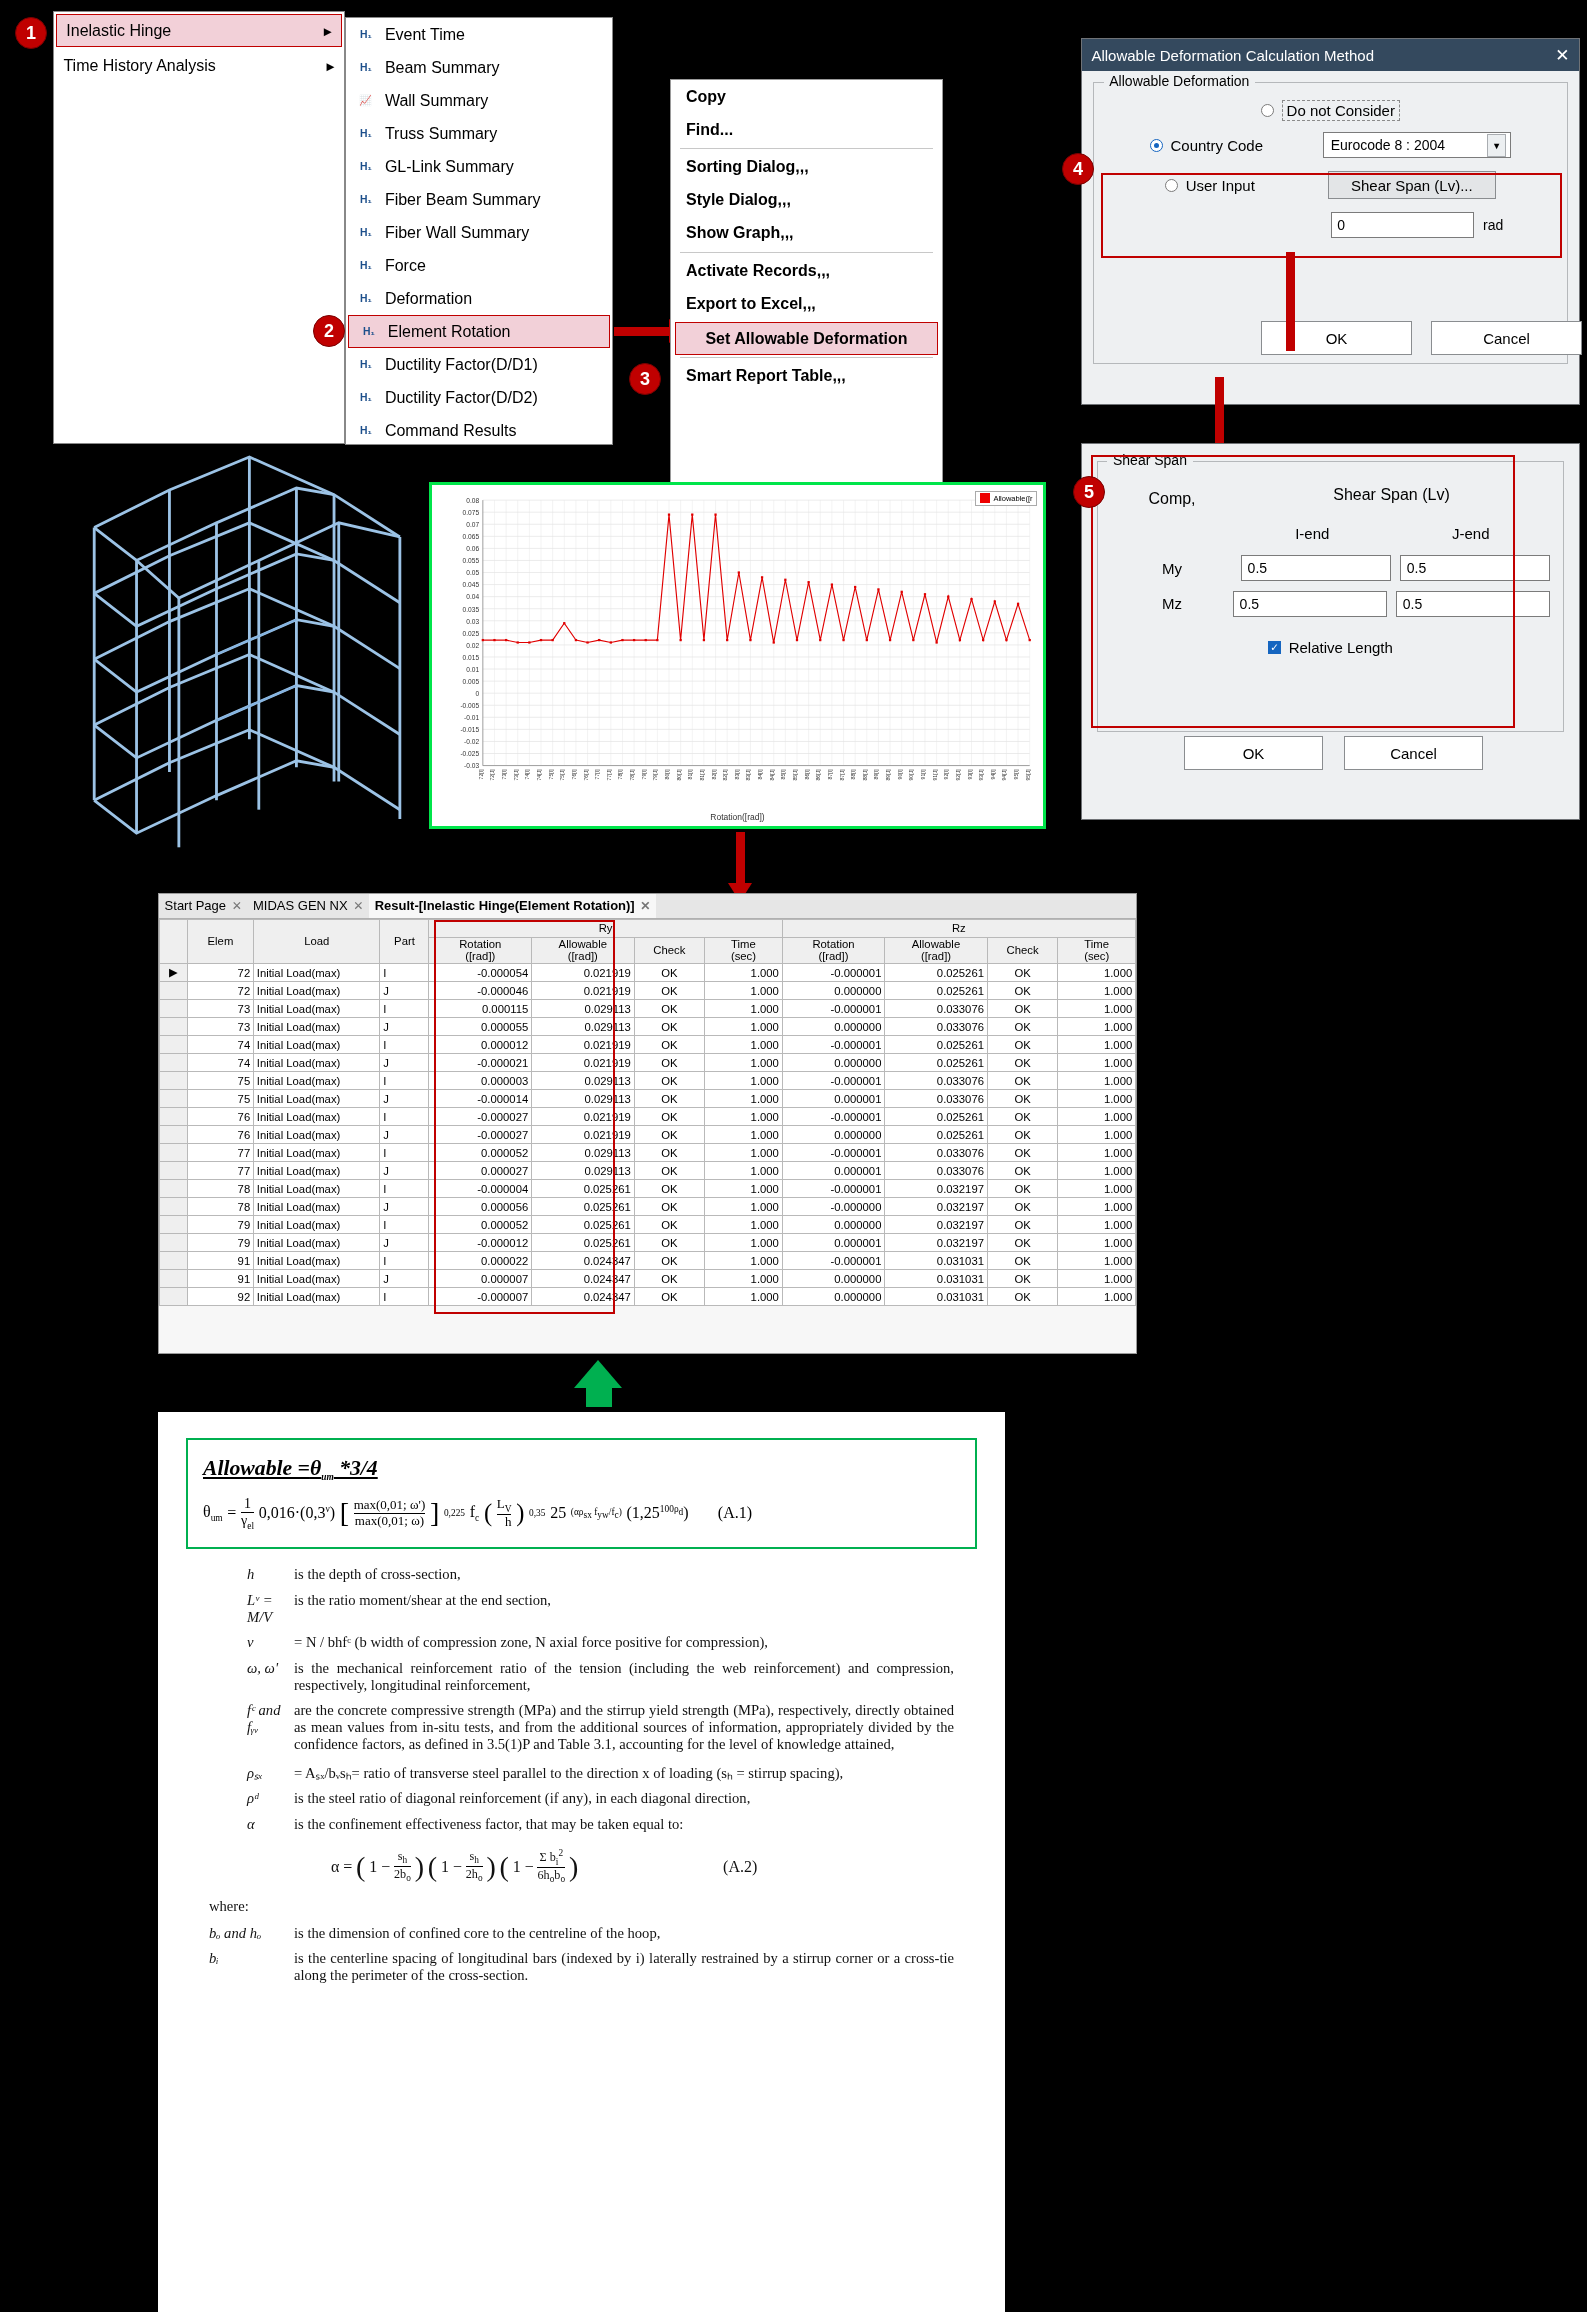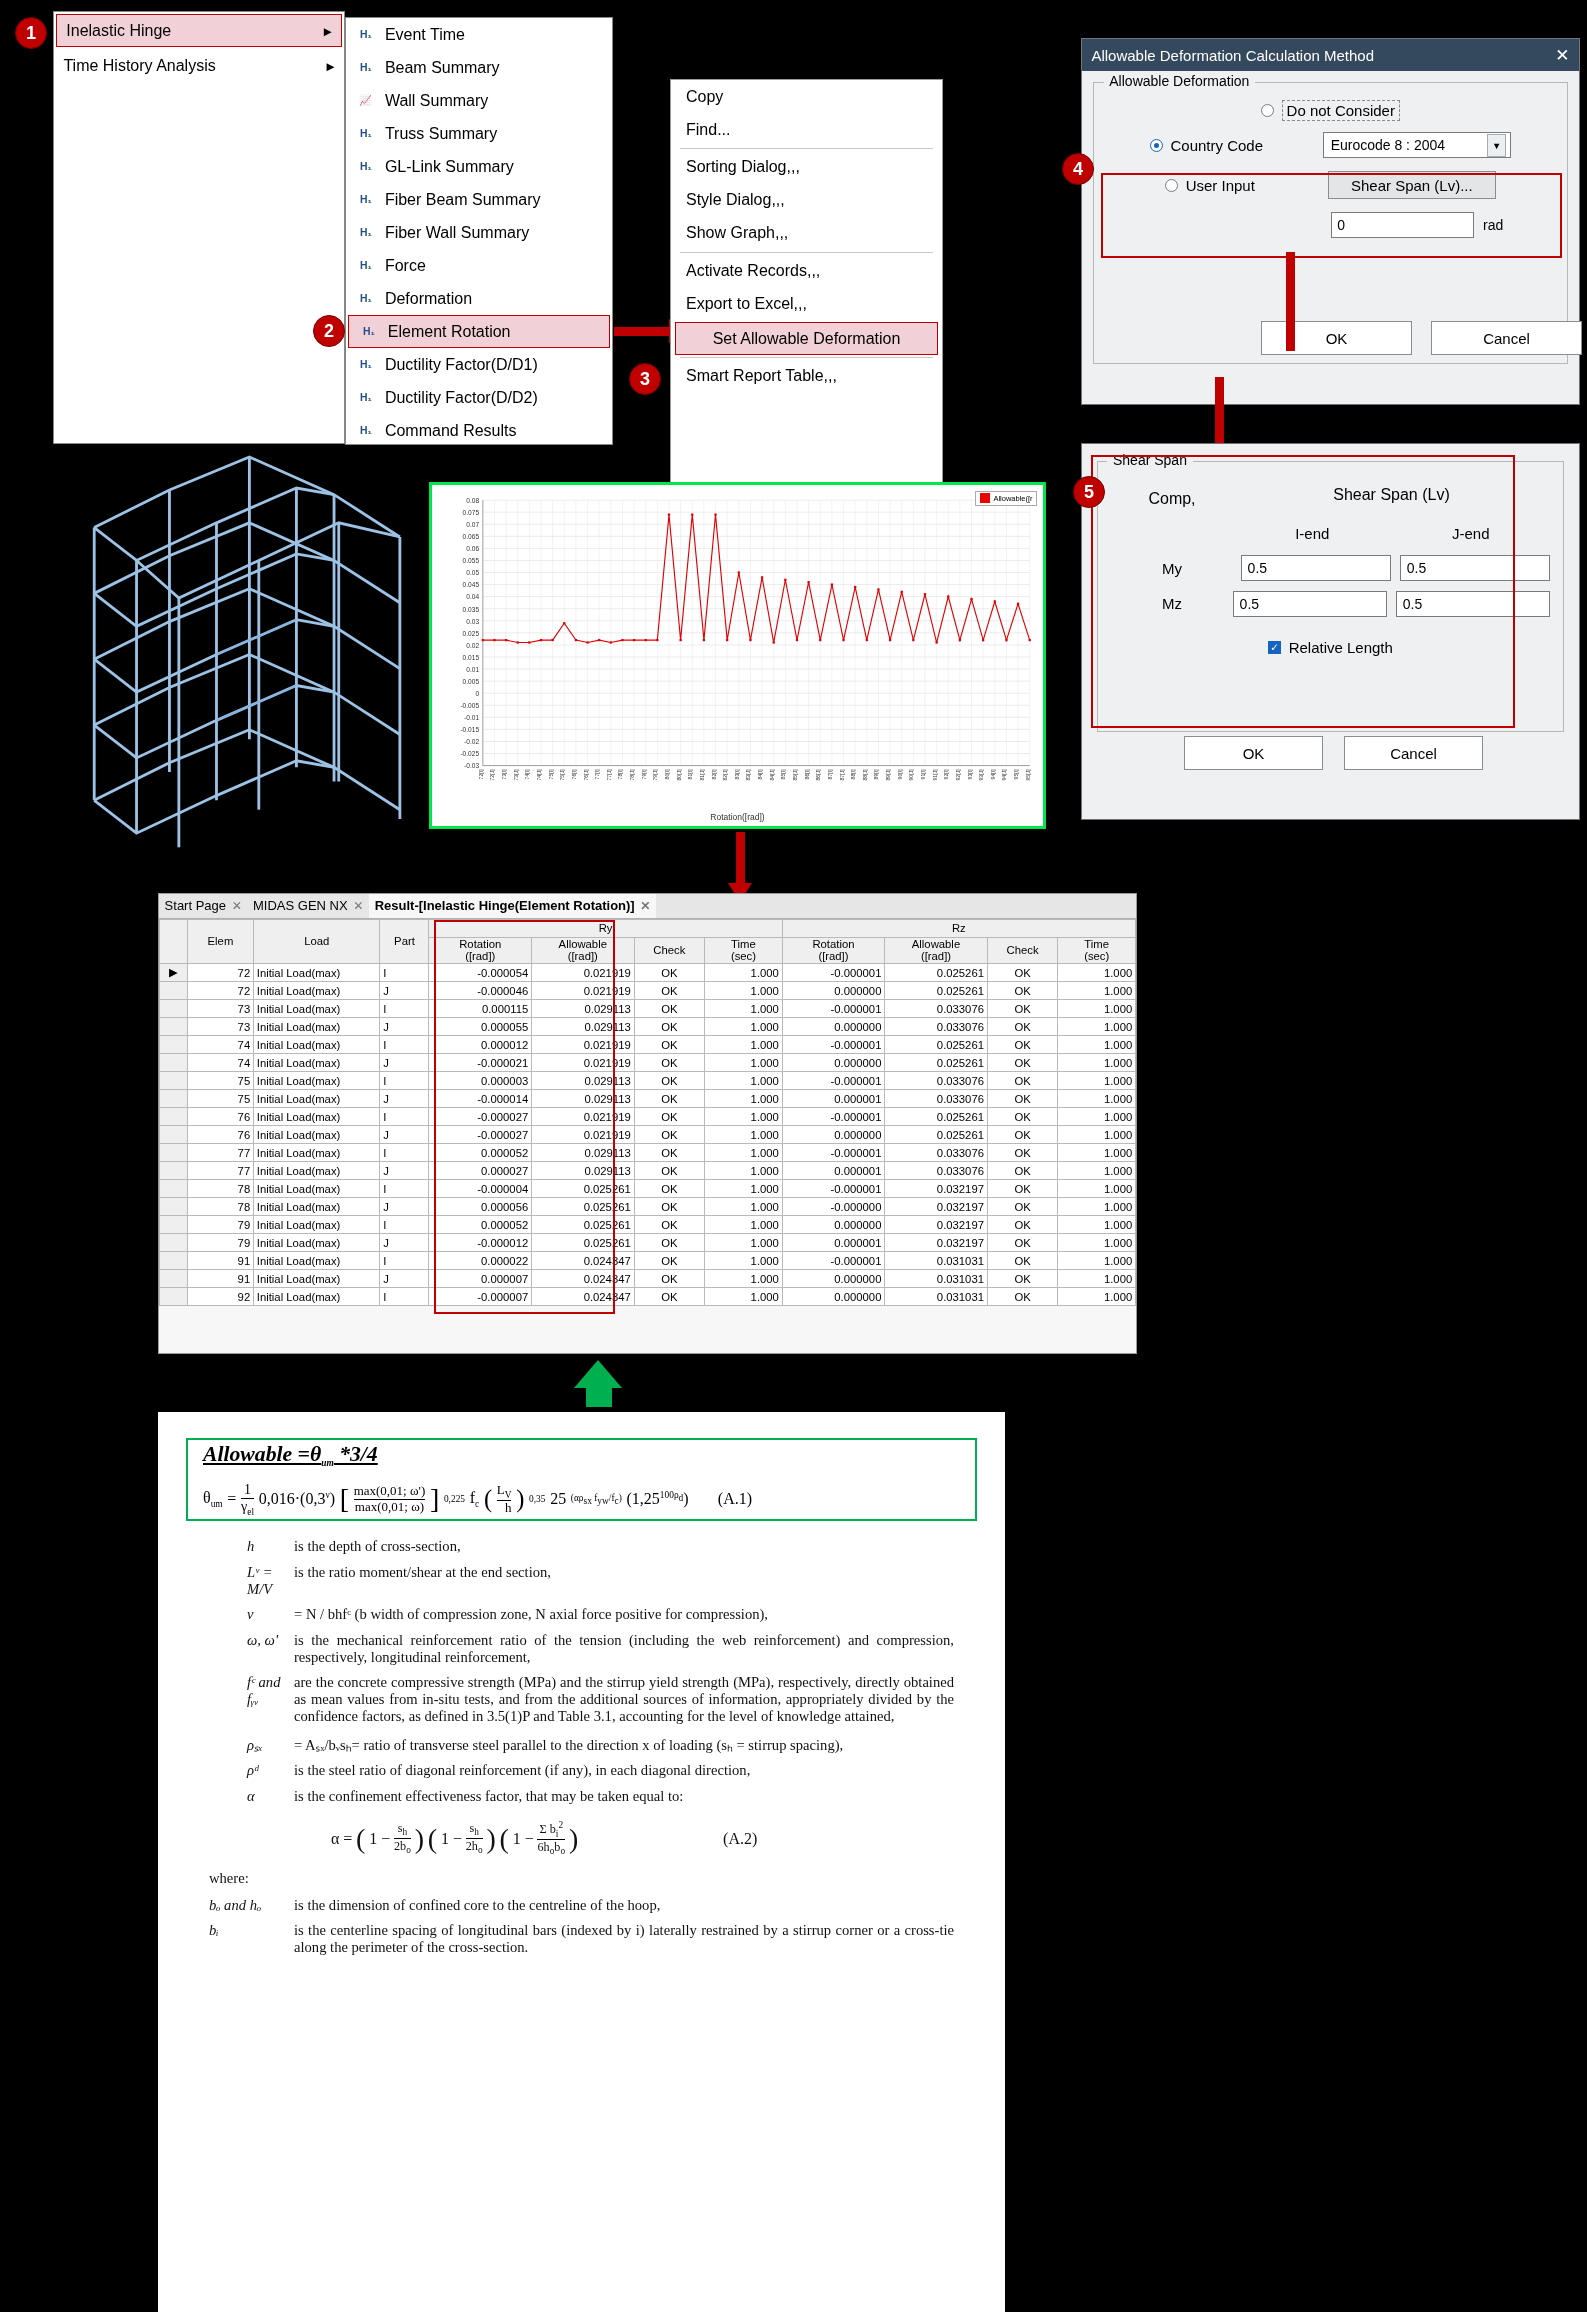--- a/index.html
+++ b/index.html
@@ -91,21 +91,21 @@
   table.grid th, table.grid td {
     border:0.9px solid #b9b9b9; font-size:11.3px; padding:0.9px 2.8px; height:18px;
   }
   table.grid th { background:#efefef; font-weight:normal; text-align:center; }
   td.num { text-align:right; }
   td.ctr { text-align:center; }
   .rowhdr { background:#efefef; width:24.5px; }
 
   
   .doc { background:#fff; }
-  .fbox { border:2.8px solid #00b050; padding:2px 15px; }
+  .fbox { border:2.8px solid #00b050; padding:16px 15px; }
   .defs { font-family:"Liberation Serif", serif; font-size:14.6px; color:#111; }
   .defs .r { display:flex; margin-bottom:8.5px; }
   .defs .sym { flex:0 0 85px; padding-left:38px; font-style:italic; }
   .defs .txt { flex:1; text-align:justify; }
   .eqn { font-family:"Liberation Serif", serif; }
   .frac { display:inline-flex; flex-direction:column; vertical-align:middle; text-align:center; font-size:11.3px; line-height:1.15; }
   .frac .den { border-top:0.9px solid #000; }
   .sup { font-size:9.4px; vertical-align:super; }
   .sub { font-size:9.4px; vertical-align:sub; }
 
@@ -204,21 +204,21 @@
     <span>Command Results</span>
   </div>
 </div>
 <div class="abs badge" style="left:313px; top:315px;">
   <span>2</span>
 </div>
 
 <div class="abs arrow-red" style="left:614px; top:327px; width:56px; height:8.5px;"></div>
 <div class="abs tri-right" style="left:669px; top:319px;"></div>
 
-<div class="abs ctx" style="left:670px; top:79px; width:273px; height:449px;">
+<div class="abs ctx" style="left:670px; top:79px; width:273px; height:449px;font-weight:bold;">
   <div class="ctx-row">
     <span>Copy</span>
     </div>
   <div class="ctx-row">
     <span>Find...</span>
     </div>
   <div class="ctx-sep"></div>
   <div class="ctx-row">
     <span>Sorting Dialog,,,</span>
     </div>

